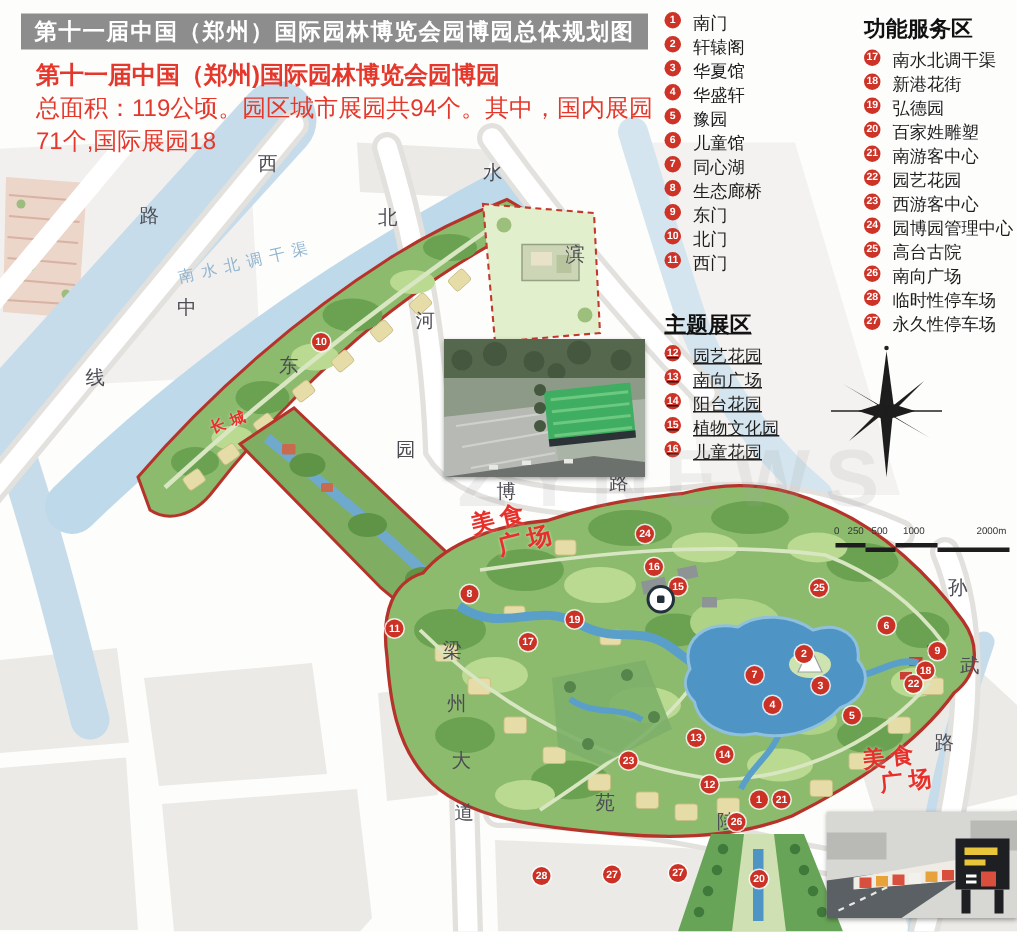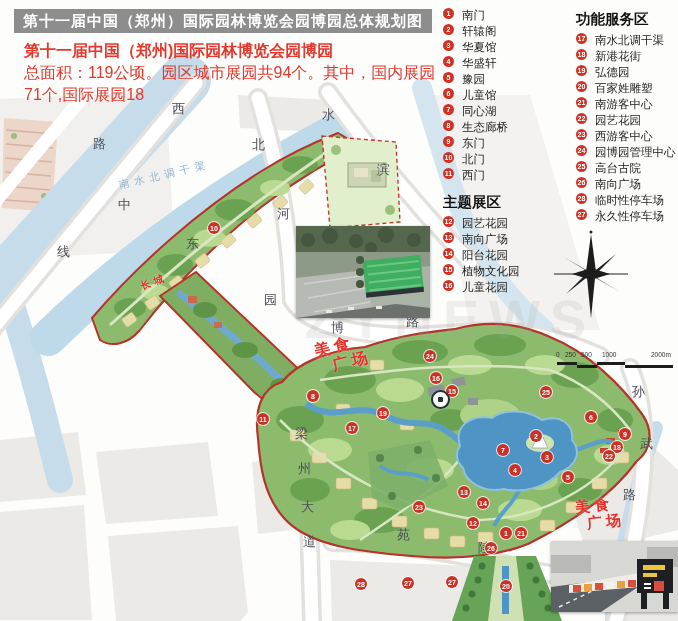--- a/index.html
+++ b/index.html
@@ -331,21 +331,21 @@
       </div>
       <div class="legend-item">
         <span class="badge">10</span>
         <span>北门</span>
       </div>
       <div class="legend-item">
         <span class="badge">11</span>
         <span>西门</span>
       </div>
     </div>
-  <div style="margin-top:9px;">
+  <div style="margin-top:23px;text-decoration:underline;">
       <div class="legend-title">主题展区</div>
       <div class="legend-item">
         <span class="badge">12</span>
         <span>园艺花园</span>
       </div>
       <div class="legend-item">
         <span class="badge">13</span>
         <span>南向广场</span>
       </div>
       <div class="legend-item">

